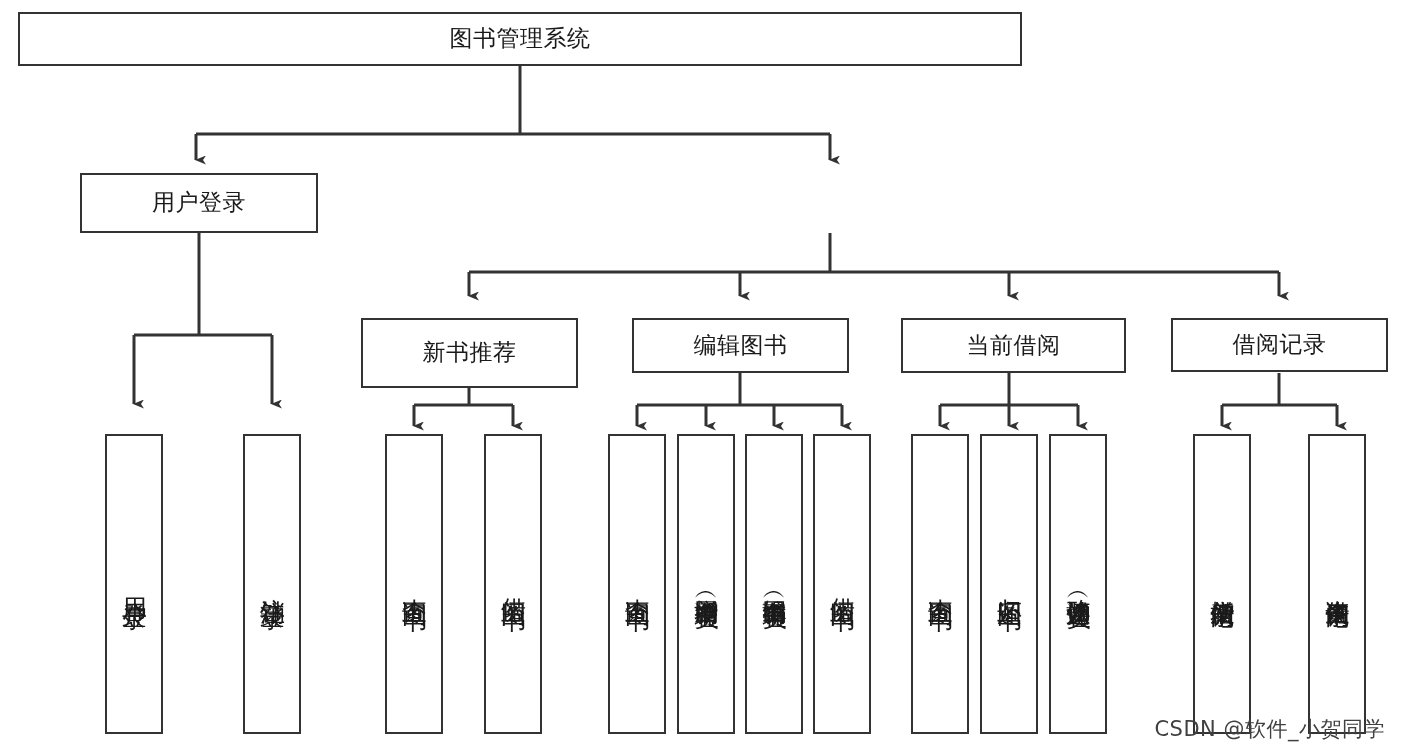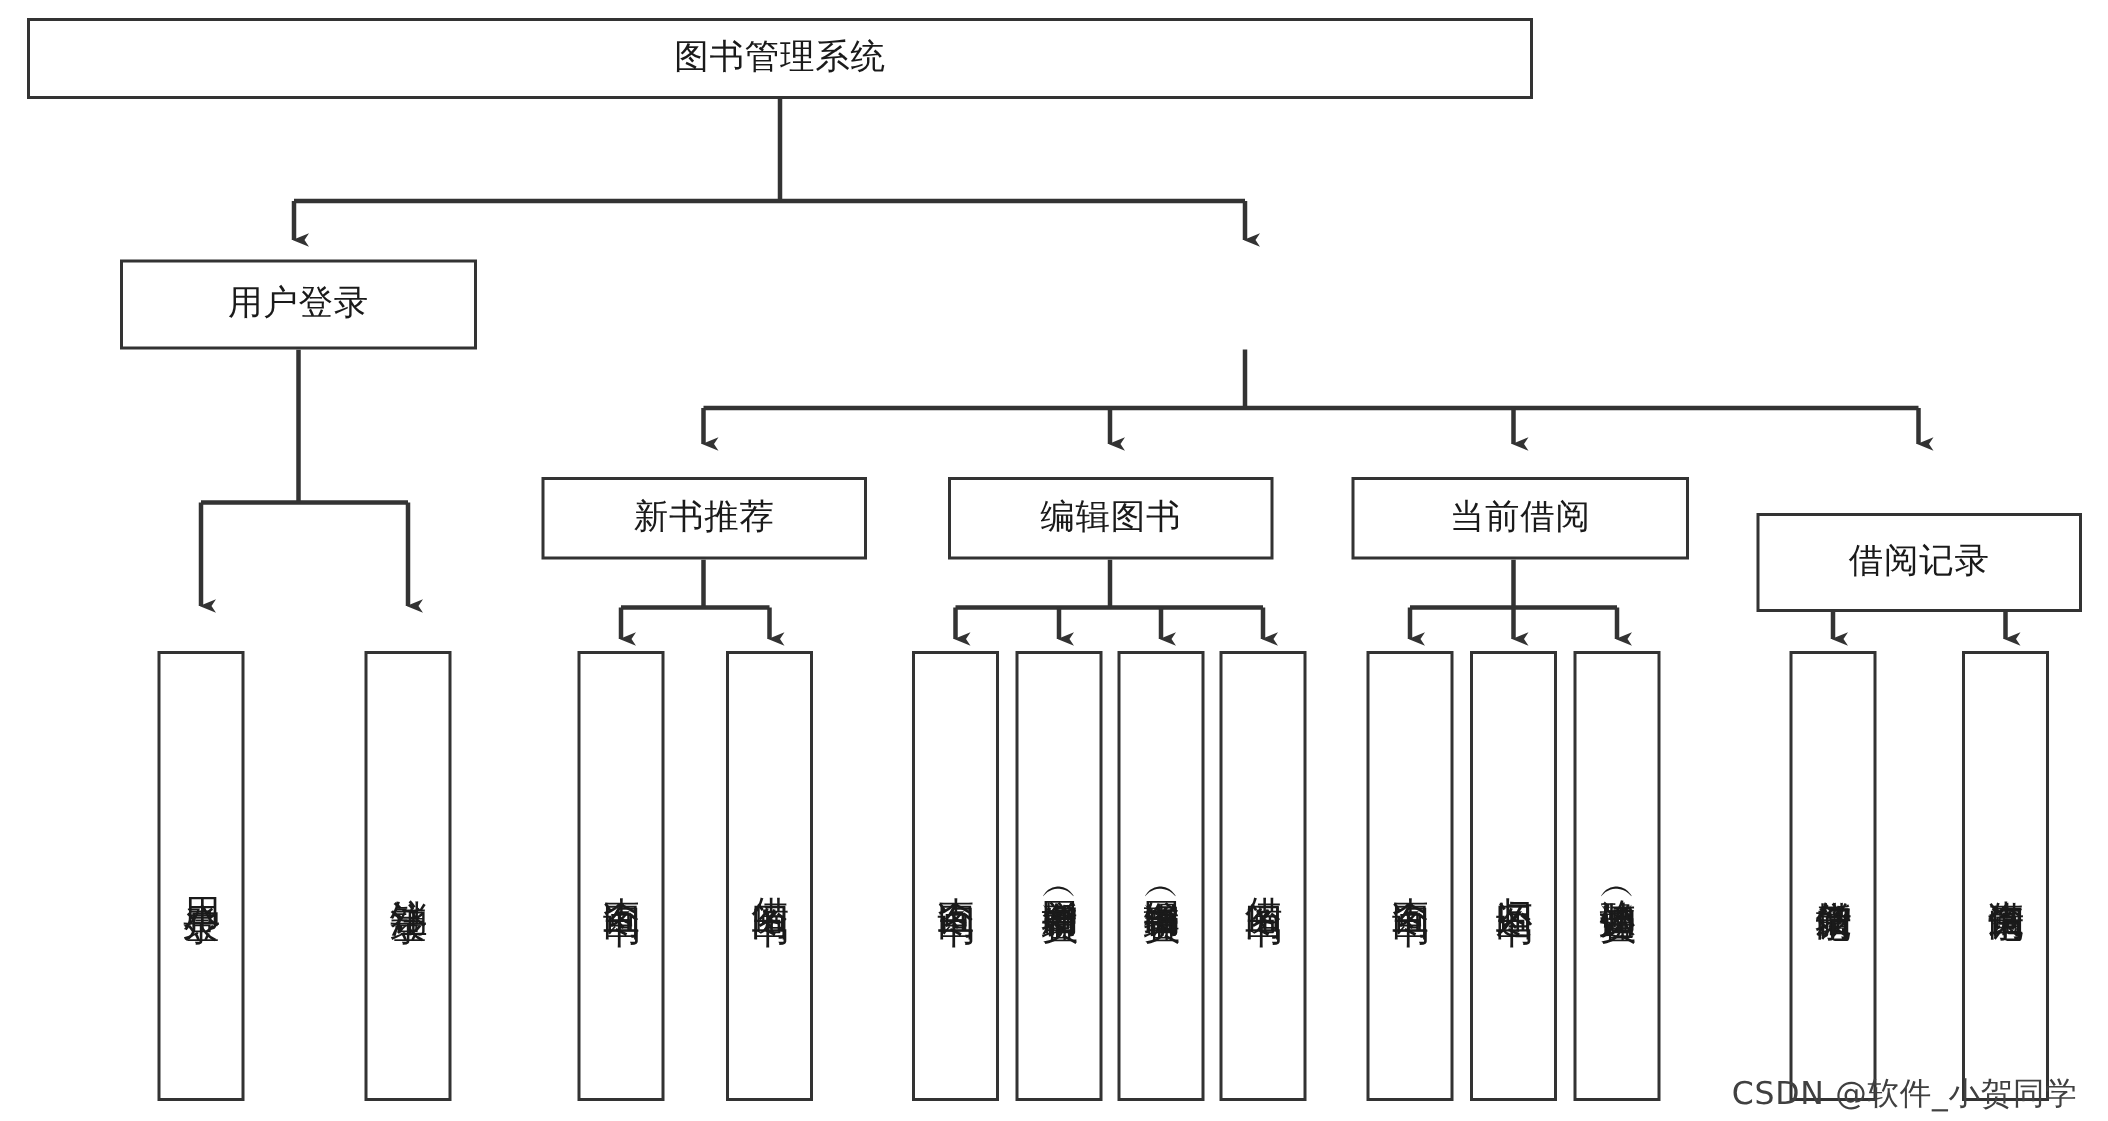--- a/index.html
+++ b/index.html
@@ -131,33 +131,33 @@
 
   <div class="node horiz" style="left:18px; top:12px; width:1004px; height:54px;">
     <span class="node-label">图书管理系统</span>
   </div>
 
   <div class="node horiz" style="left:80px; top:173px; width:238px; height:60px;">
     <span class="node-label">用户登录</span>
   </div>
 
 
-  <div class="node horiz" style="left:361px; top:318px; width:217px; height:55px;">
+  <div class="node horiz" style="left:361px; top:318px; width:217px; height:70px;">
     <span class="node-label">新书推荐</span>
   </div>
 
   <div class="node horiz" style="left:632px; top:318px; width:217px; height:55px;">
     <span class="node-label">编辑图书</span>
   </div>
 
   <div class="node horiz" style="left:901px; top:318px; width:225px; height:55px;">
     <span class="node-label">当前借阅</span>
   </div>
 
-  <div class="node horiz" style="left:1171px; top:318px; width:217px; height:66px;margin-top:24px;">
+  <div class="node horiz" style="left:1171px; top:318px; width:217px; height:54px;">
     <span class="node-label">借阅记录</span>
   </div>
 
   <div class="node vert" style="left:105px; top:434px; width:58px; height:300px;">
     <span class="node-label">用户登录</span>
   </div>
 
   <div class="node vert" style="left:243px; top:434px; width:58px; height:300px;">
     <span class="node-label">注销登录</span>
   </div>

